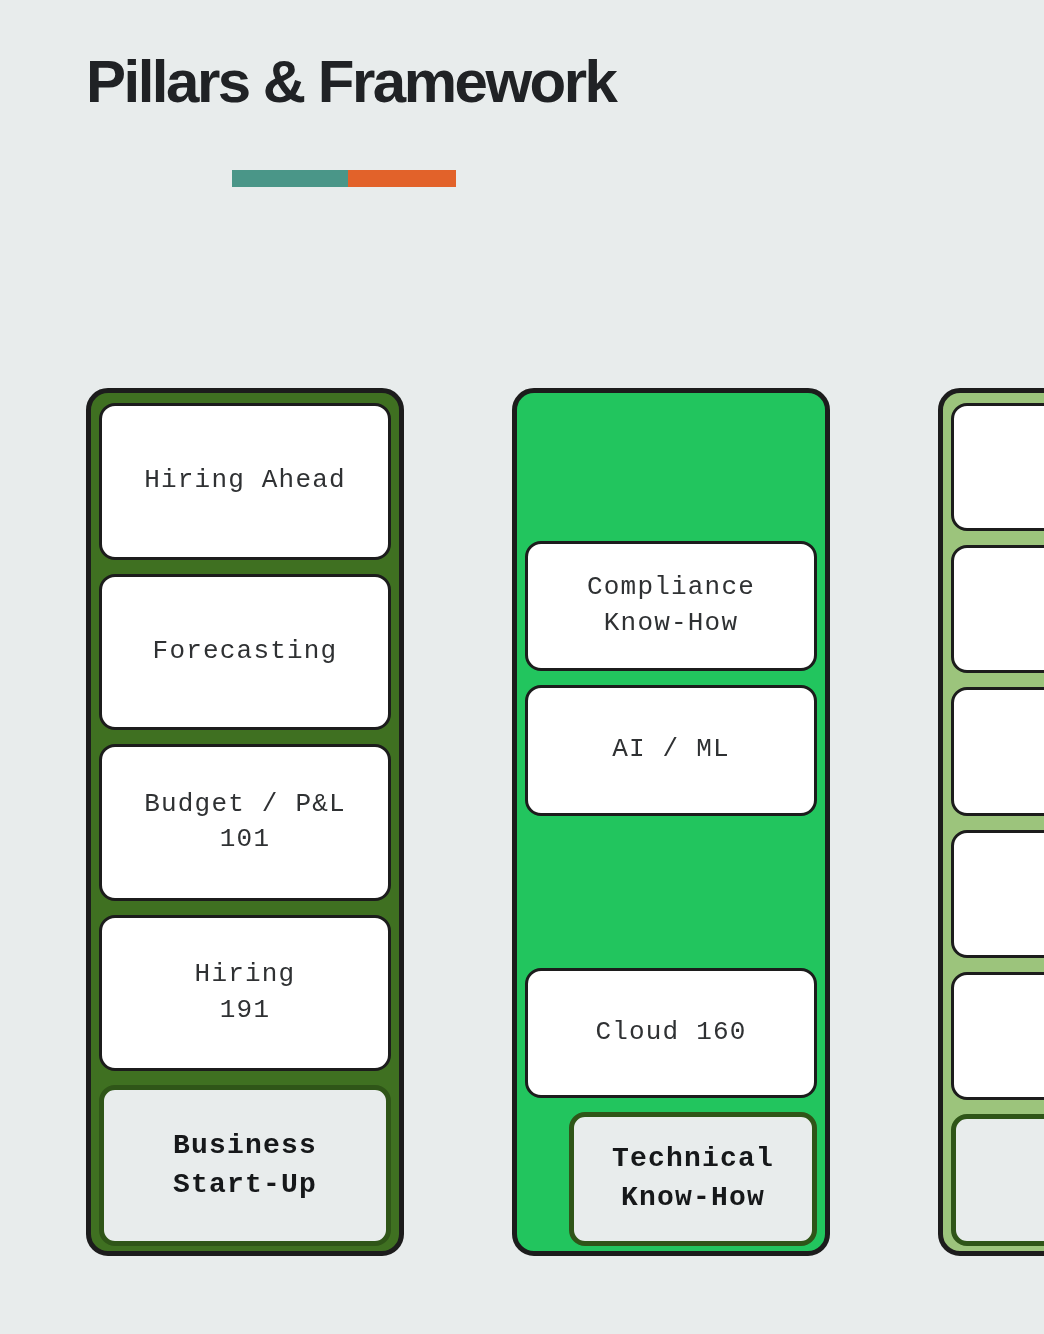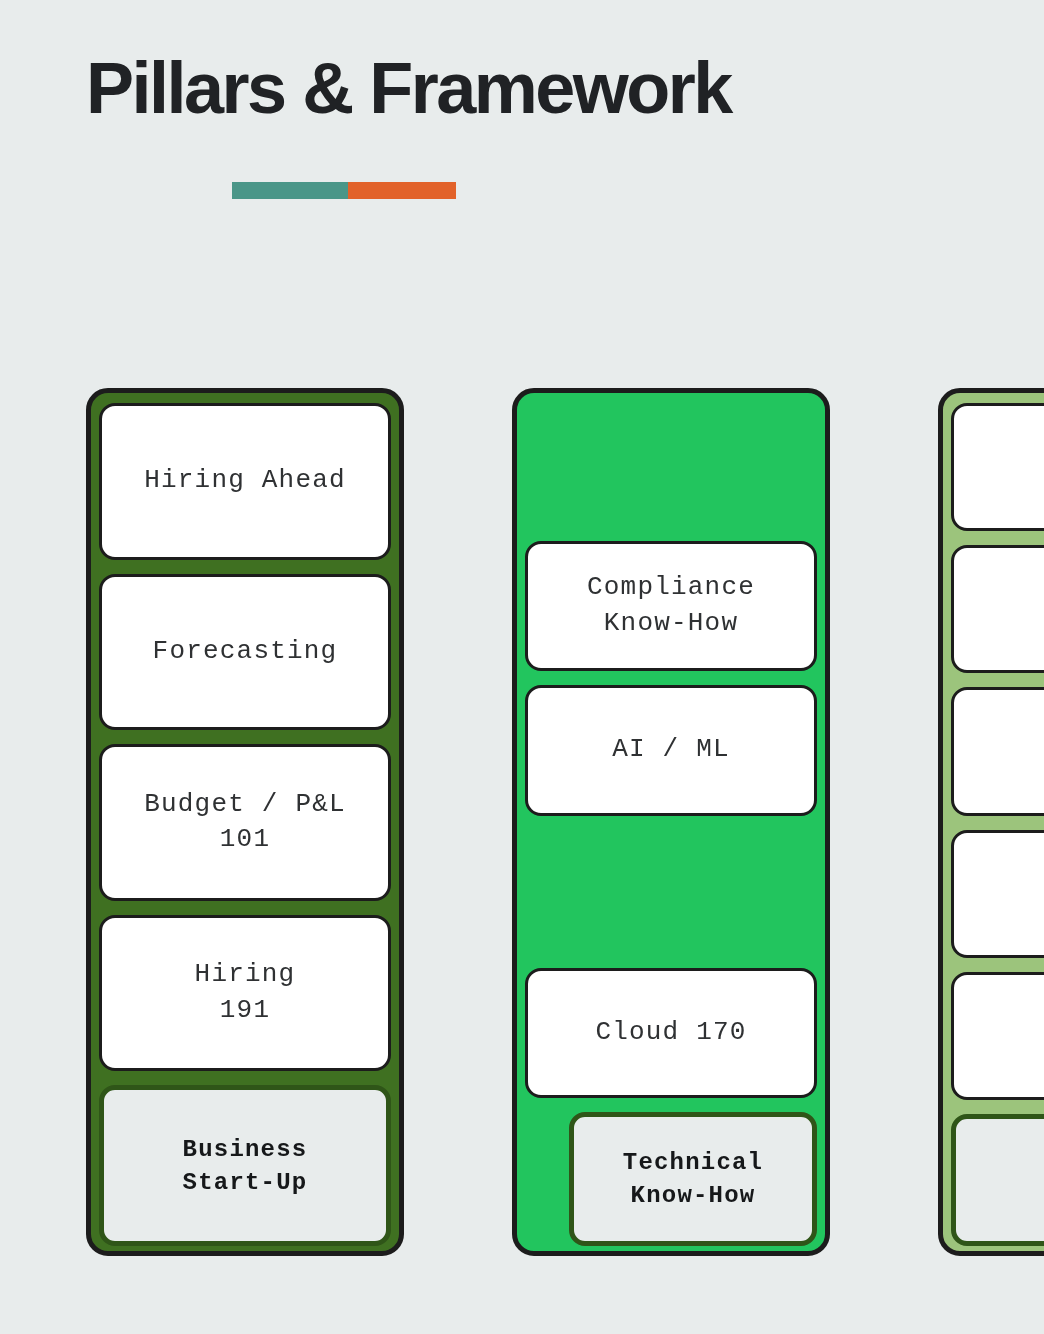--- a/index.html
+++ b/index.html
@@ -17,21 +17,21 @@
 
   
   .header {
     position: absolute;
     left: 86px;
     top: 52px;
     width: 900px;
   }
   .page-title {
     font-family: "Liberation Sans", sans-serif;
-    font-size: 72px;
+    font-size: 60px;
     font-weight: 700;
     line-height: 1.0;
     letter-spacing: -2.5px;
     color: #202225;
     margin: 0;
     white-space: nowrap;
   }
   .accent-bar {
     margin-top: 58px;
     margin-left: 146px;
@@ -94,21 +94,21 @@
   .pillar-footer {
     box-sizing: border-box;
     flex: 1 1 0;
     border-radius: 16px;
     background: #e8ecec;
     display: flex;
     align-items: center;
     justify-content: center;
     text-align: center;
     font-family: "Liberation Mono", monospace;
-    font-size: 24px;
+    font-size: 28px;
     font-weight: 700;
     line-height: 1.38;
     letter-spacing: 1.2px;
     color: #16181a;
     white-space: pre-line;
     margin-bottom: -3px;
     overflow: hidden;
   }
 </style>
 </head>
@@ -132,21 +132,21 @@
 191</span></div>
       <div class="pillar-footer" style="border: 5px solid rgb(47, 85, 24);"><span>Business
 Start-Up</span></div>
     </div>
     <div class="pillar" style="background: #22c55e;">
       <div class="slot empty"></div>
       <div class="slot filled"><span>Compliance
 Know-How</span></div>
       <div class="slot filled"><span>AI / ML</span></div>
       <div class="slot empty"></div>
-      <div class="slot filled"><span>Cloud 170</span></div>
+      <div class="slot filled"><span>Cloud 160</span></div>
       <div class="pillar-footer" style="border: 5px solid rgb(47, 85, 24); margin-left: 44px;"><span>Technical
 Know-How</span></div>
     </div>
     <div class="pillar" style="background: rgb(156, 196, 124);">
       <div class="slot filled"></div>
       <div class="slot filled"></div>
       <div class="slot filled"></div>
       <div class="slot filled"></div>
       <div class="slot filled"></div>
       <div class="pillar-footer" style="border: 5px solid rgb(47, 85, 24);"></div>

